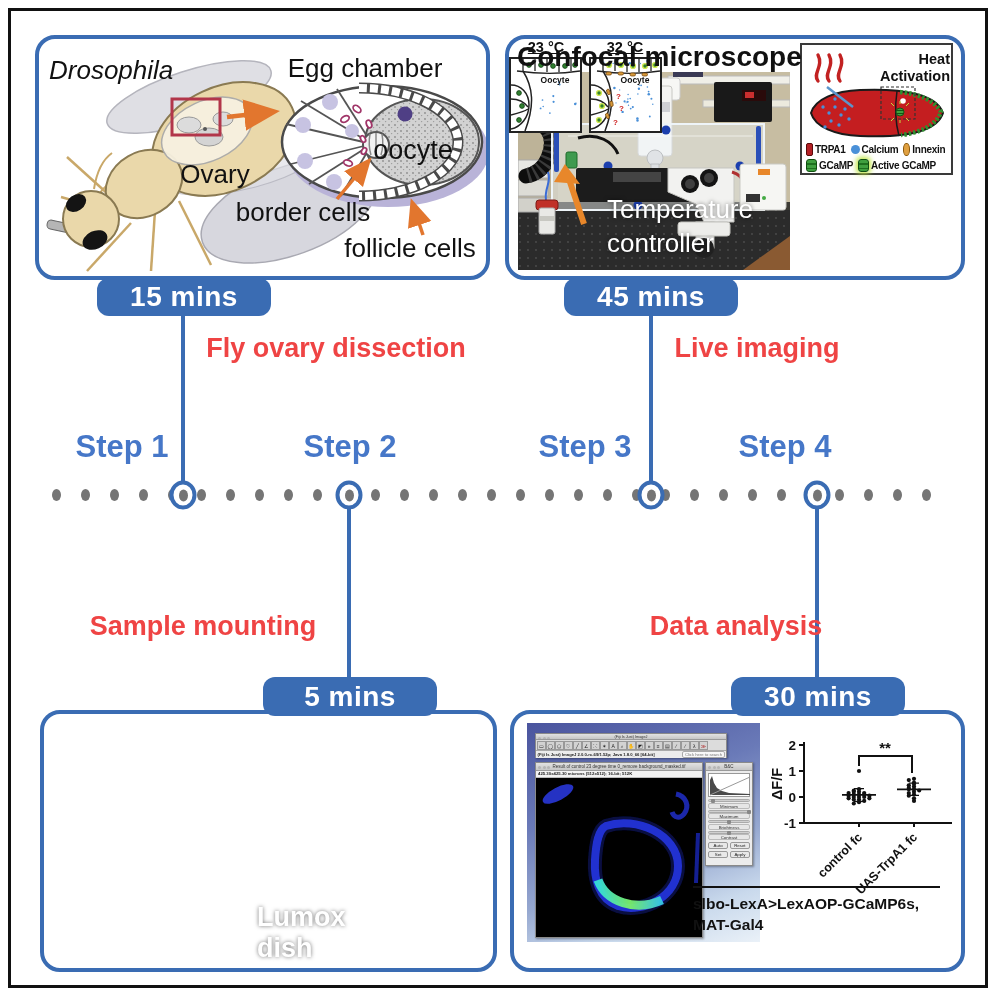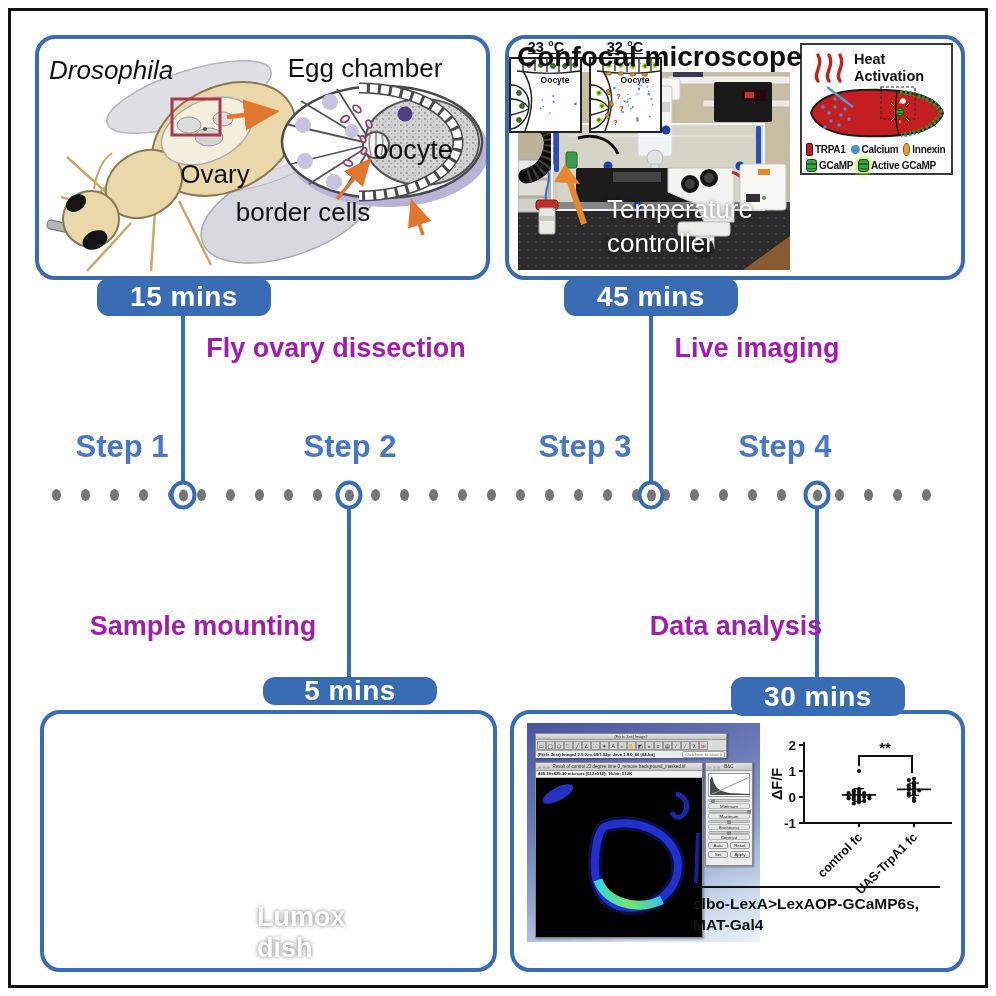--- a/index.html
+++ b/index.html
@@ -14,51 +14,51 @@
   #panel1{left:35px; top:35px; width:455px; height:245px;}
   #panel2{left:505px; top:35px; width:460px; height:245px;padding-left:48px;}
   #panel3{left:40px; top:710px; width:457px; height:262px;}
   #panel4{left:510px; top:710px; width:455px; height:262px;}
   .panel-inner{position:absolute; inset:0; overflow:hidden; border-radius:15px;}
 
   .badge{position:absolute; background:var(--blue); color:#fff; font-weight:bold; font-size:28px;
          display:flex; align-items:center; justify-content:center; border-radius:12px; z-index:6; letter-spacing:.5px;}
   #badge1{left:97px; top:278px; width:174px; height:38px;}
   #badge3{left:564px; top:278px; width:174px; height:38px;}
-  #badge2{left:263px; top:677px; width:174px; height:28px;}
+  #badge2{left:263px; top:677px; width:174px; height:39px;}
   #badge4{left:731px; top:677px; width:174px; height:39px;}
 
   .vline{position:absolute; width:4px; background:var(--blue); z-index:2;}
   #vl1{left:181px; top:312px; height:172px;}
   #vl3{left:649px; top:312px; height:172px;}
   #vl2{left:347px; top:506px; height:172px;}
   #vl4{left:815px; top:506px; height:172px;}
 
   #dot-row{position:absolute; left:0; top:489px; width:996px; height:12px; z-index:2;}
   .tdot{position:absolute; top:0; width:9px; height:12px; border-radius:50%; background:var(--dotgray);}
   .step-circle{position:absolute; width:27px; height:29px; border:4px solid var(--blue); border-radius:50%;
                background:#fff; z-index:3; transform:translate(-50%,-50%);}
   .step-circle::after{content:""; position:absolute; left:50%; top:50%; transform:translate(-50%,-50%);
                width:9px; height:12px; border-radius:50%; background:var(--dotgray);}
 
   .step-label{position:absolute; transform:translateX(-50%); font-weight:bold; font-size:31px;
               color:var(--stepblue); white-space:nowrap; z-index:3;}
   .phase-label{position:absolute; transform:translateX(-50%); font-weight:bold; font-size:27px;
-              color:#a21caf; white-space:nowrap; z-index:3;}
+              color:#ef4444; white-space:nowrap; z-index:3;}
 
   .plabel{position:absolute; color:#111; white-space:nowrap; z-index:4;}
   .center-x{transform:translateX(-50%);}
 
   
   .inset{position:absolute; background:#fff; border:2px solid #3a3a3a;}
   #heat-inset{left:291px; top:4px; width:153px; height:132px;}
   #temp-inset{left:291px; top:138px; width:153px; height:95px; border:none;}
   .temp-box{position:absolute; top:18px; width:73px; height:76px; border:2px solid #222; background:#fff;}
   .temp-head{position:absolute; top:0; font-weight:bold; font-size:14.5px; color:#111; transform:translateX(-50%);text-decoration:underline;}
-  .heat-title{position:absolute; left:52px; top:6px; width:96px; text-align:left; font-weight:bold;
+  .heat-title{position:absolute; left:52px; top:6px; width:96px; text-align:right; font-weight:bold;
               font-size:14.5px; line-height:1.15; color:#111;}
   .legend-row{position:absolute; left:4px; right:2px; display:flex; align-items:center; gap:5px;
               font-weight:bold; font-size:10px; letter-spacing:-0.3px; color:#111; white-space:nowrap;}
   .legend-item{display:flex; align-items:center; gap:2px;}
   .sw{display:inline-block; flex:none;}
   .sw-trpa1{width:7px; height:13px; background:#b42025; border:1px solid #5a0a0a; border-radius:2px;}
   .sw-cal{width:9px; height:9px; background:#4a90d8; border-radius:50%;}
   .sw-inx{width:7px; height:13px; background:#e0a040; border:1px solid #8a5a10; border-radius:45%;}
   .sw-gc{width:11px; height:13px; border:1px solid #0f4f0f; border-radius:3px;
          background:repeating-linear-gradient(180deg,#3f9f3f 0 3px,#1e6f1e 3px 4.5px);}
@@ -205,20 +205,21 @@
         </g>
 
         <line x1="298" y1="160" x2="328" y2="124" stroke="#e2762e" stroke-width="3.5" marker-end="url(#oarr)"></line>
         <line x1="384" y1="196" x2="374" y2="166" stroke="#e2762e" stroke-width="3.5" marker-end="url(#oarr)"></line>
       </svg>
       <div class="plabel" style="left:10px; top:16px; font-size:26px; font-style:italic;">Drosophila</div>
       <div class="plabel center-x" style="left:326px; top:14px; font-size:26px;">Egg chamber</div>
       <div class="plabel center-x" style="left:176px; top:120px; font-size:26px;">Ovary</div>
       <div class="plabel center-x" style="left:374px; top:96px; font-size:27px;">oocyte</div>
       <div class="plabel center-x" style="left:264px; top:158px; font-size:26px;">border cells</div>
+      <div class="plabel center-x" style="left:371px; top:194px; font-size:26px;">follicle cells</div>
     </div>
   </div>
 
   <div class="panel" id="panel2">
     <div class="panel-inner">
       <div class="plabel" style="left:8px; top:2px; font-size:28px; font-weight:bold;">Confocal microscope</div>
 
       <svg viewBox="0 0 272 198" width="272" height="198" style="position:absolute; left:9px; top:33px;">
         <defs>
           <pattern id="holes" width="8" height="8" patternUnits="userSpaceOnUse">

